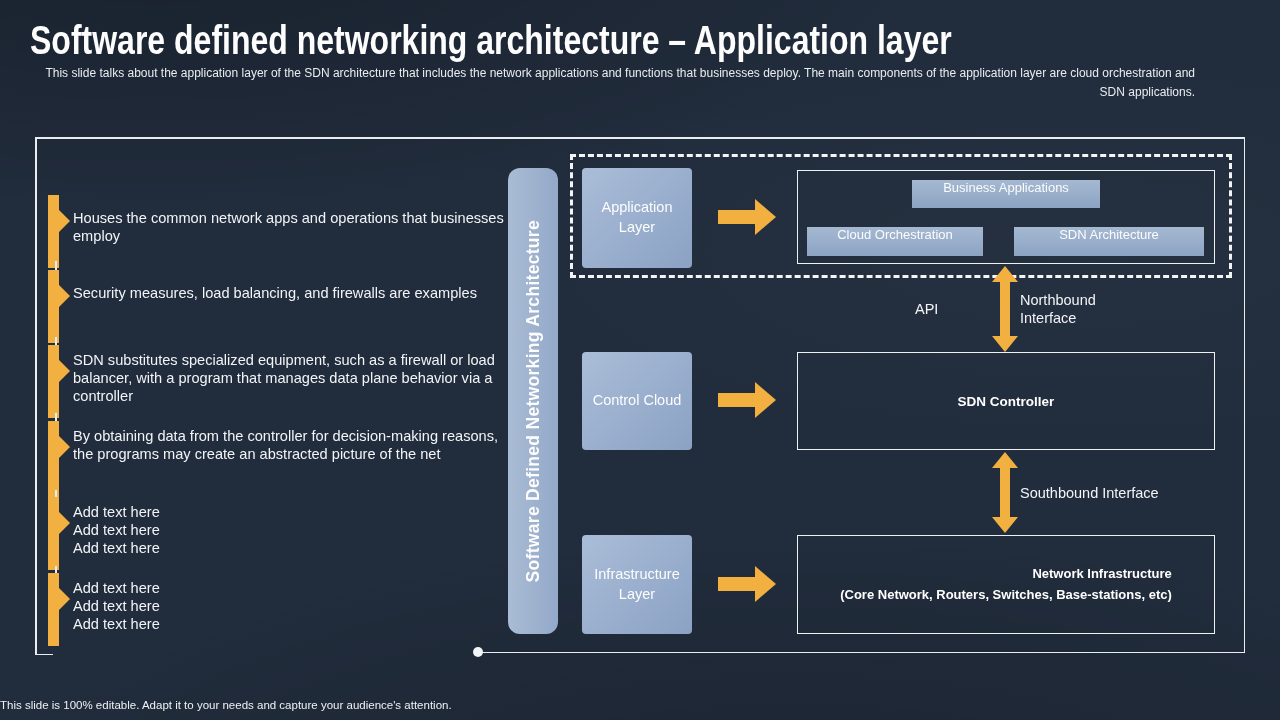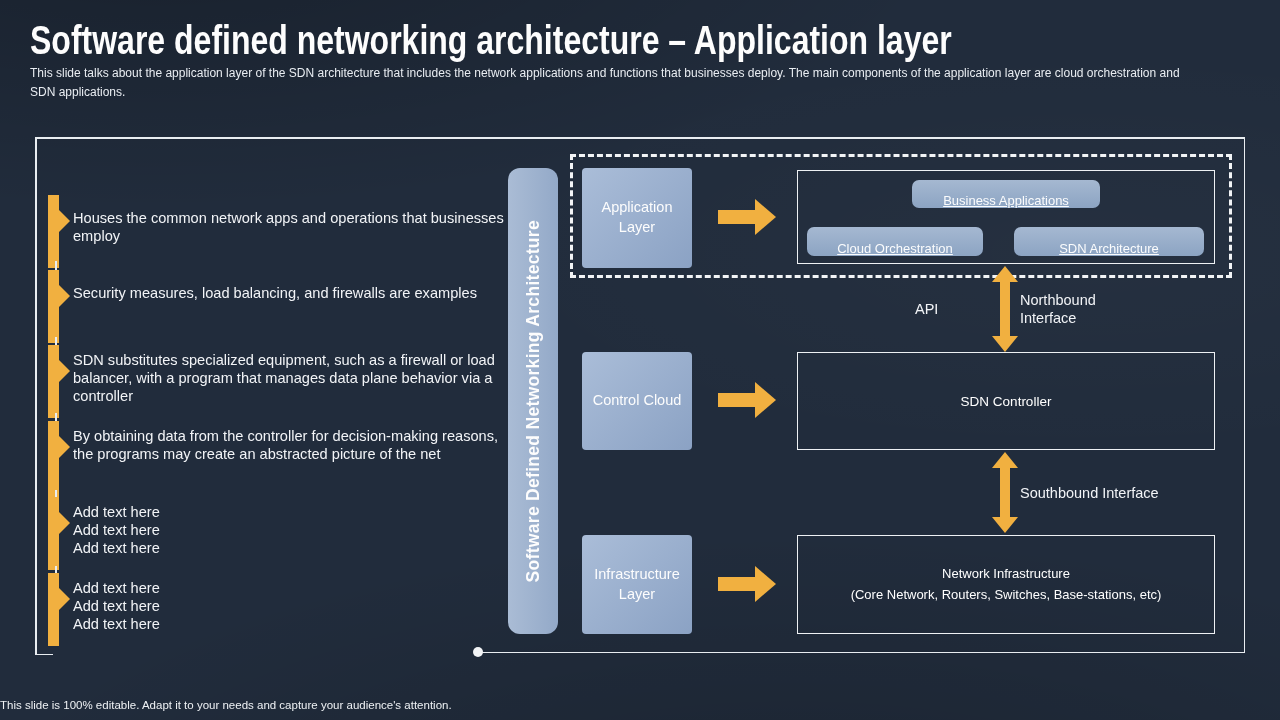--- a/index.html
+++ b/index.html
@@ -12,21 +12,21 @@
       radial-gradient(900px 300px at 85% 35%, rgba(255,255,255,0.02), transparent 70%),
       #212C3C;
   }
   .abs{position:absolute;}
   
   .title{
     left:30px; top:18px; font-size:40px; font-weight:bold; white-space:nowrap;
     transform:scaleX(0.80); transform-origin:left top; letter-spacing:0px; color:#fdfdfd;
   }
   .subtitle{
-    left:30px; top:64px; width:1165px; font-size:12px; line-height:1.55; color:#e9edf2;
+    left:30px; top:64px; width:1165px; font-size:12px; line-height:1.55; color:#e9edf2;text-align:right;
   }
   
   .fline{background:#e9edf1;}
   
   .bullet-row{left:48px; display:flex; width:460px;}
   .bmarker{position:relative; width:11px; height:73px; background:#F1B040; flex:0 0 11px;}
   .bmarker::after{
     content:""; position:absolute; left:11px; top:15px; width:0; height:0;
     border-left:11px solid #F1B040; border-top:11px solid transparent; border-bottom:11px solid transparent;
   }
@@ -55,33 +55,33 @@
   .layer .lbl{width:92px;}
   
   .rarrow{width:58px; height:36px;}
   .rarrow .body{position:absolute; left:0; top:11px; width:37px; height:14px; background:#F1B040;}
   .rarrow .head{position:absolute; left:37px; top:0; width:0; height:0;
     border-left:21px solid #F1B040; border-top:18px solid transparent; border-bottom:18px solid transparent;}
   
   .dashed-box{left:570px; top:154px; width:662px; height:124px; border:3px dashed #f2f4f6; box-sizing:border-box;}
   .thin-box{border:1px solid #eef1f4; box-sizing:border-box;}
   .pill{
-    border-radius:7px; background:linear-gradient(180deg,#a5b8d1,#8ca4c3);
-    display:flex; align-items:flex-end; justify-content:center;
-    font-size:13px; color:#fbfcfd;text-decoration:underline;
+    border-radius:0; background:linear-gradient(180deg,#a5b8d1,#8ca4c3);
+    display:flex; align-items:flex-start; justify-content:center;
+    font-size:13px; color:#fbfcfd;
   }
   
   .varrow{width:26px;}
   .varrow .shaft{position:absolute; left:8px; top:14px; bottom:14px; width:10px; background:#F1B040;}
   .varrow .up{position:absolute; left:0; top:0; width:0; height:0;
     border-bottom:16px solid #F1B040; border-left:13px solid transparent; border-right:13px solid transparent;}
   .varrow .down{position:absolute; left:0; bottom:0; width:0; height:0;
     border-top:16px solid #F1B040; border-left:13px solid transparent; border-right:13px solid transparent;}
   .dlabel{font-size:14.5px; color:#f2f4f7; line-height:1.25;}
-  .center-box{display:flex; align-items:center; justify-content:center; text-align:center;}
+  .center-box{display:flex; align-items:center; justify-content:center; text-align:right;font-weight:bold;}
   .dot{width:10px; height:10px; border-radius:50%; background:#f2f4f6;}
   .footer{
     left:0; top:699px; width:1280px; font-size:11.5px; color:#eef1f4;
   }
 </style>
 </head>
 <body>
 
 <div id="slide">
 

